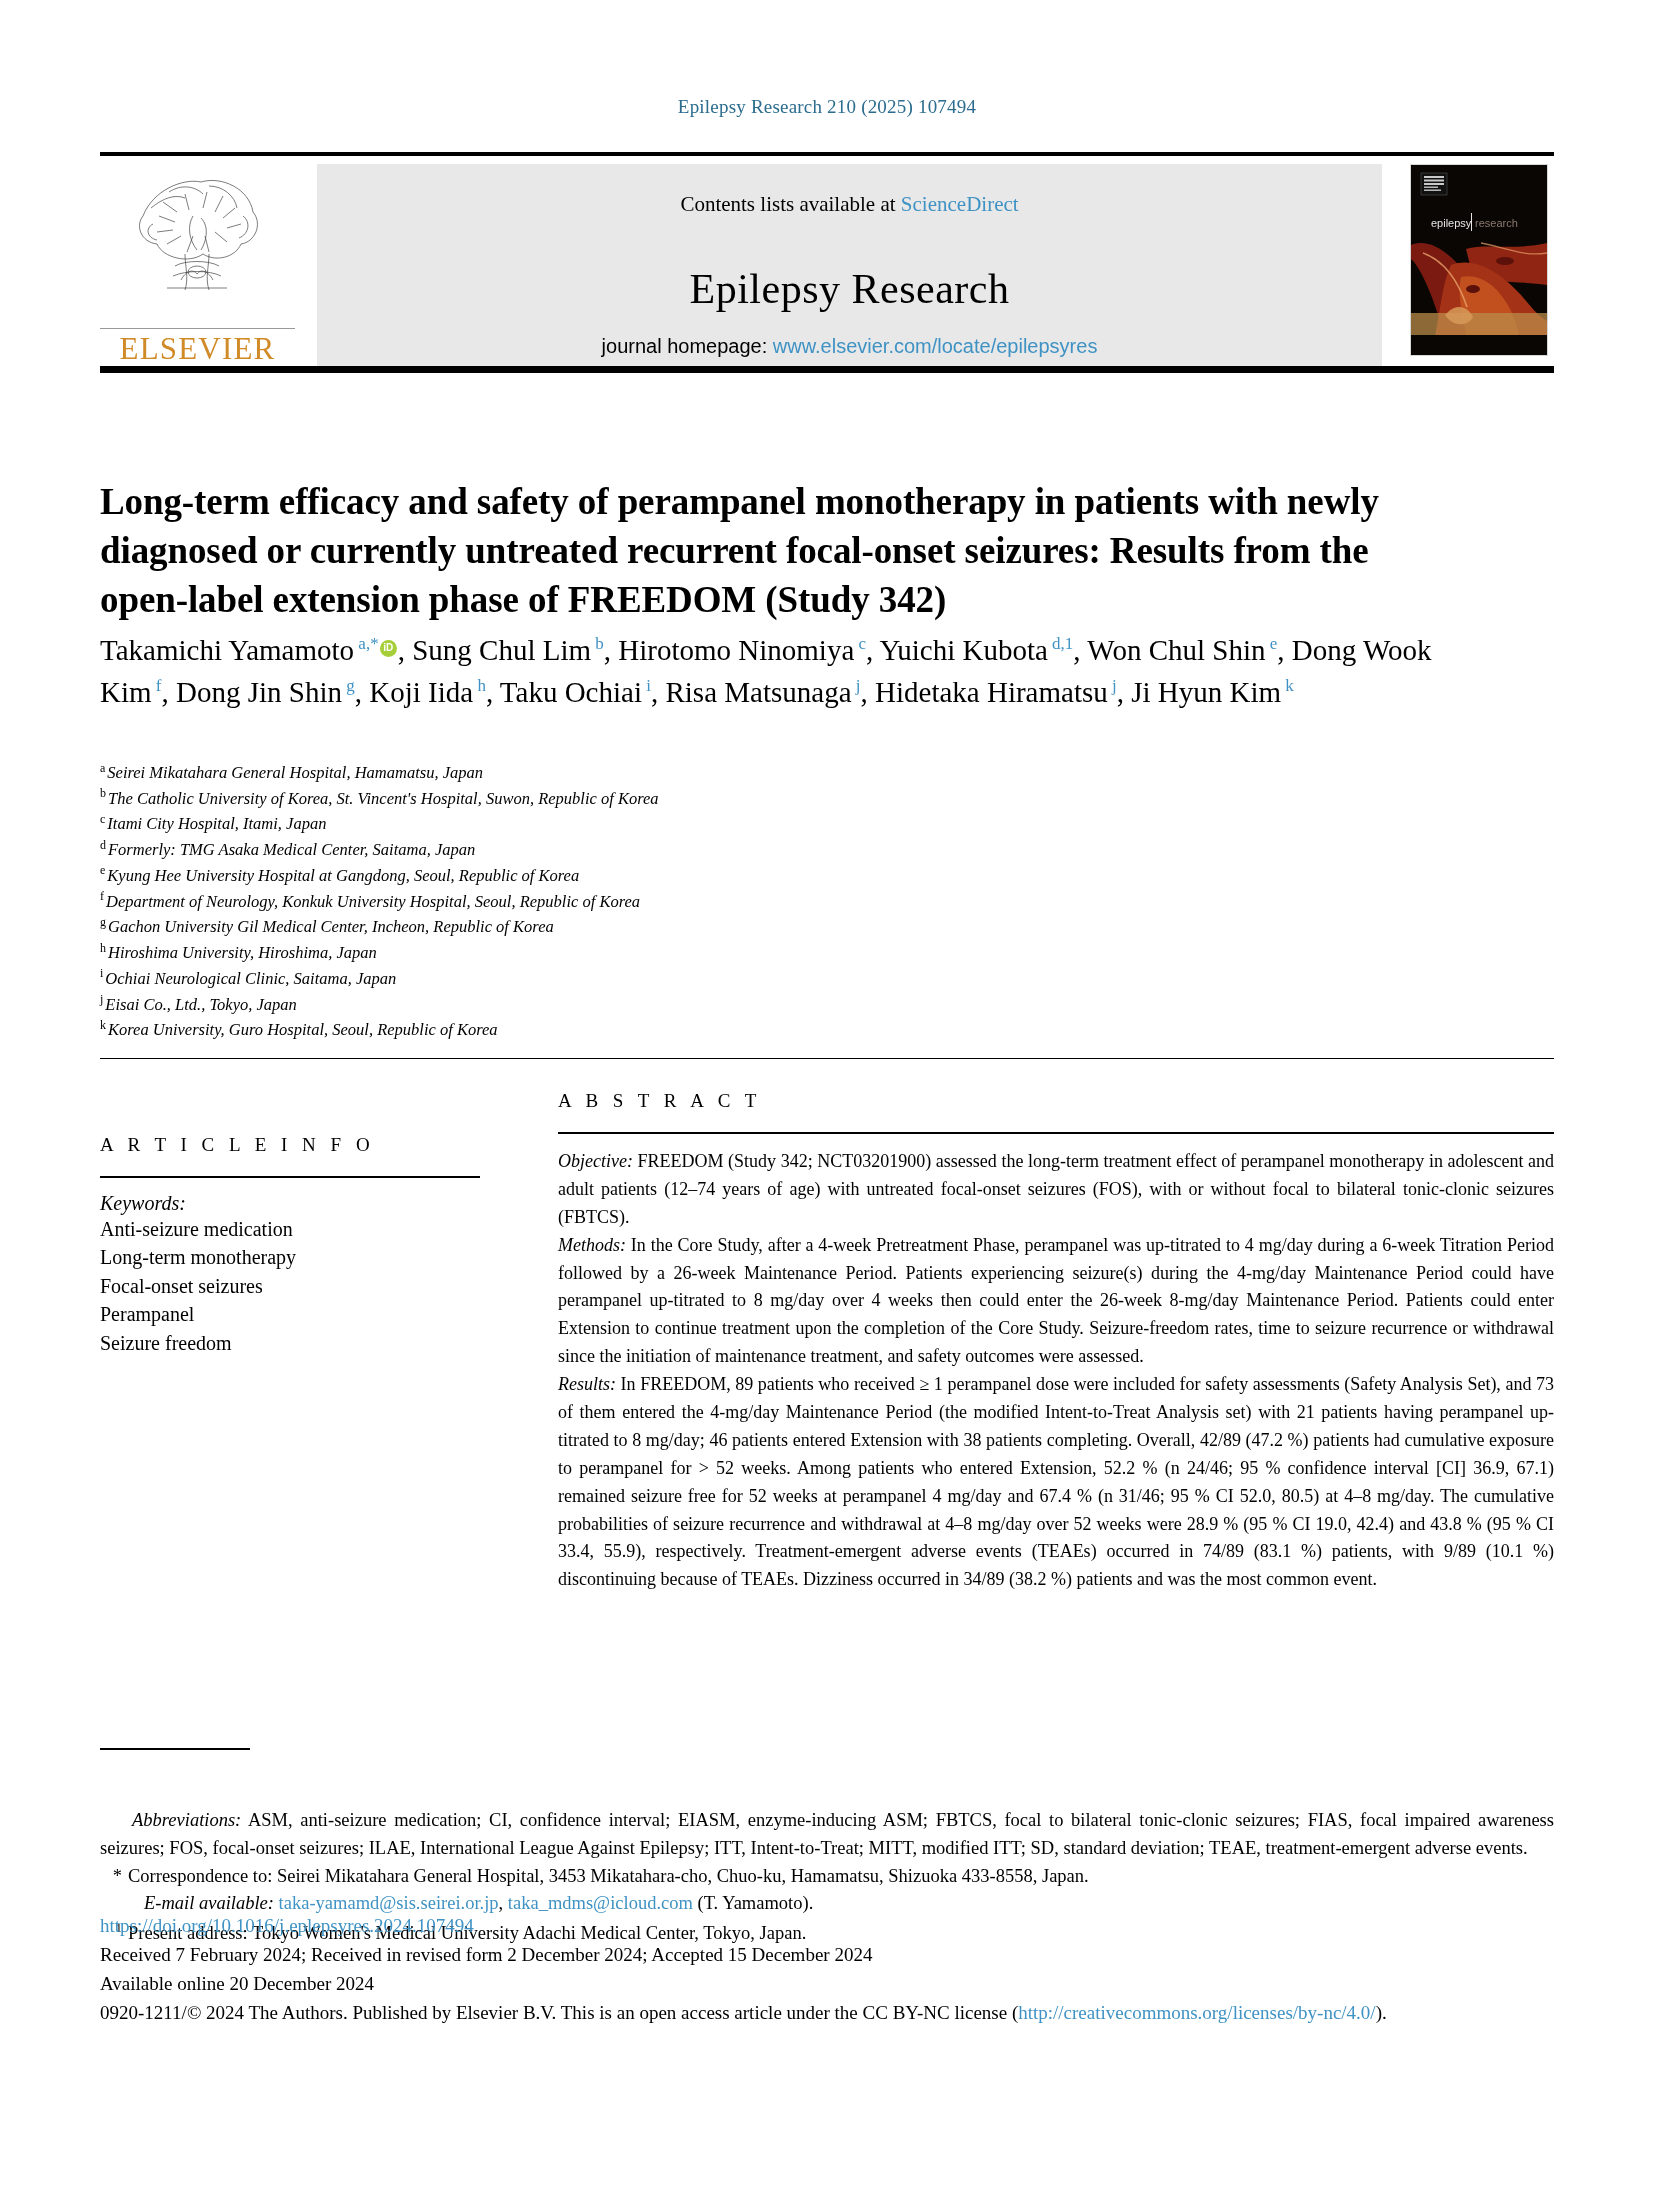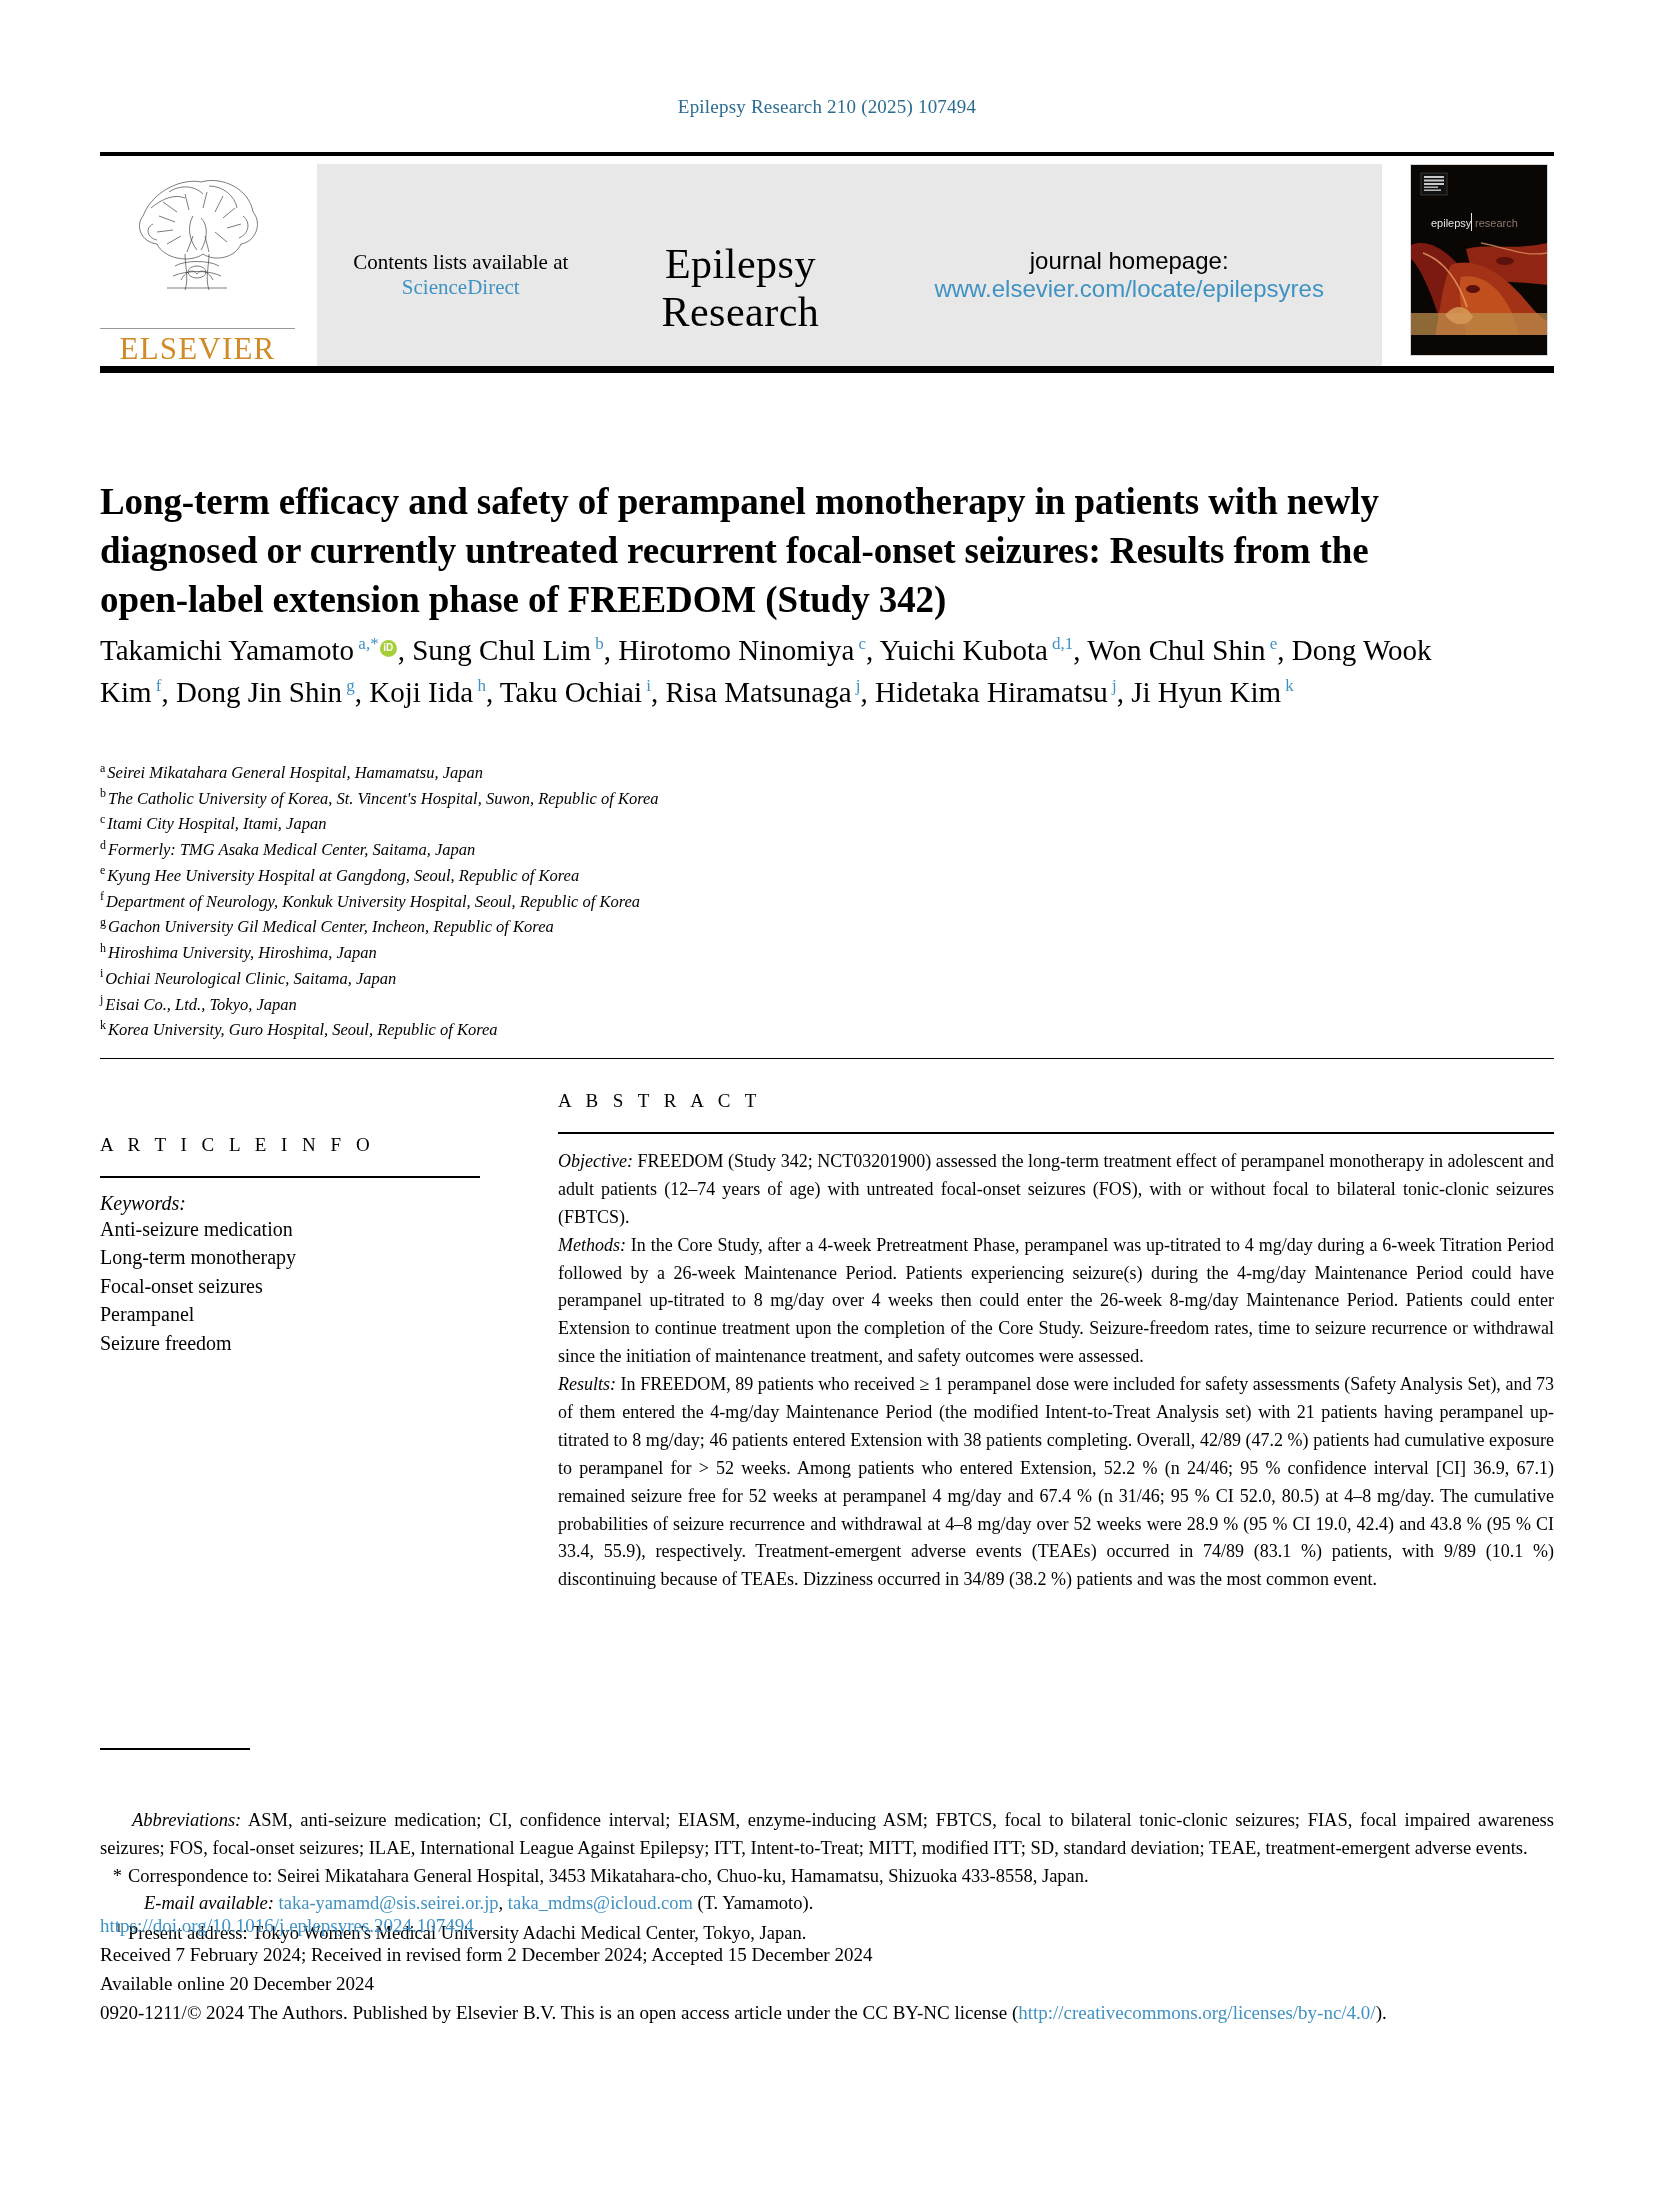--- a/index.html
+++ b/index.html
@@ -70,41 +70,40 @@
     padding-top: 2px;
     width: 100%;
     text-align: center;
   }
   .contents-band {
     flex: 1 1 auto;
     background: #e8e8e8;
     margin-left: 22px;
     margin-right: 22px;
     display: flex;
-    flex-direction: row;
+    flex-direction: column;
     justify-content: space-between;
     align-items: center;
     padding: 28px 0 14px 0;
     box-sizing: border-box;
-    text-align: center;
   }
   .contents-line {
     font-size: 21px;
   }
   .contents-line a, .homepage-line a {
     color: #3f92c4;
     text-decoration: none;
   }
   .journal-name {
     font-size: 42px;
     letter-spacing: .5px;
     margin-top: 25px;
   }
   .homepage-line {
-    font-size: 24px;
+    font-size: 20px;
     font-family: "Liberation Sans", sans-serif;
   }
   .cover-block {
     width: 150px;
     flex: 0 0 150px;
     display: flex;
     align-items: flex-start;
     justify-content: center;
   }
   .cover-img {

